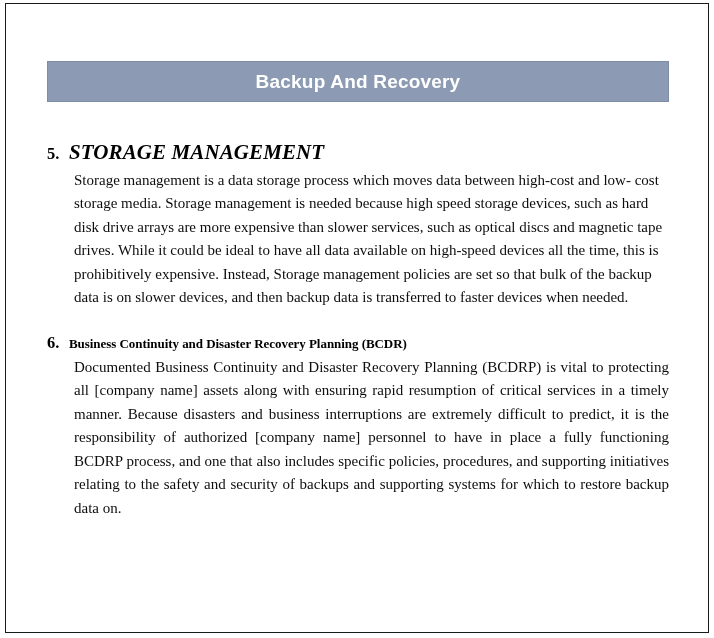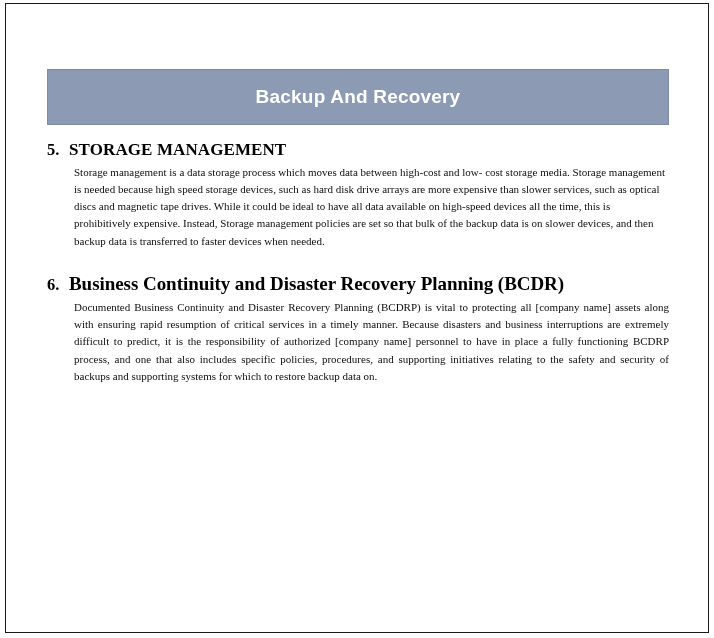--- a/index.html
+++ b/index.html
@@ -33,28 +33,27 @@
     width: 100%;
     height: 100%;
   }
 
   
   .title-banner {
     position: absolute;
     left: 41px;
     top: 57px;
     width: 622px;
-    height: 56px;
+    height: 41px;
     box-sizing: border-box;
     background: #8c9bb3;
     border: 1px solid #7e8da6;
     display: flex;
     align-items: center;
     justify-content: center;
-    margin-top: 8px;
   }
   .title-banner-text {
     font-family: "Liberation Sans", "DejaVu Sans", sans-serif;
     font-weight: bold;
     font-size: 19px;
     letter-spacing: 0.2px;
     color: #ffffff;
     white-space: nowrap;
   }
 
@@ -86,33 +85,34 @@
     font-size: 16.5px;
     line-height: 1.28;
   }
   .section-title {
     font-weight: bold;
     line-height: 1.28;
   }
 
   
   .heading-caps .section-title {
-    font-size: 17px;
+    font-size: 21px;
     letter-spacing: 0.1px;
+    font-style: italic;
   }
   
   .heading-title .section-title {
-    font-size: 19px;
+    font-size: 13px;
     letter-spacing: -0.05px;
   }
 
   .section-paragraph {
     margin: 0;
     padding-left: 27px;
-    font-size: 11px;
+    font-size: 15px;
     line-height: 1.565;
     color: #0d0d0d;
   }
   .section-paragraph.align-left {
     text-align: left;
   }
   .section-paragraph.align-justify {
     text-align: justify;
     text-justify: inter-word;
     font-family: Liberation Serif, serif;

